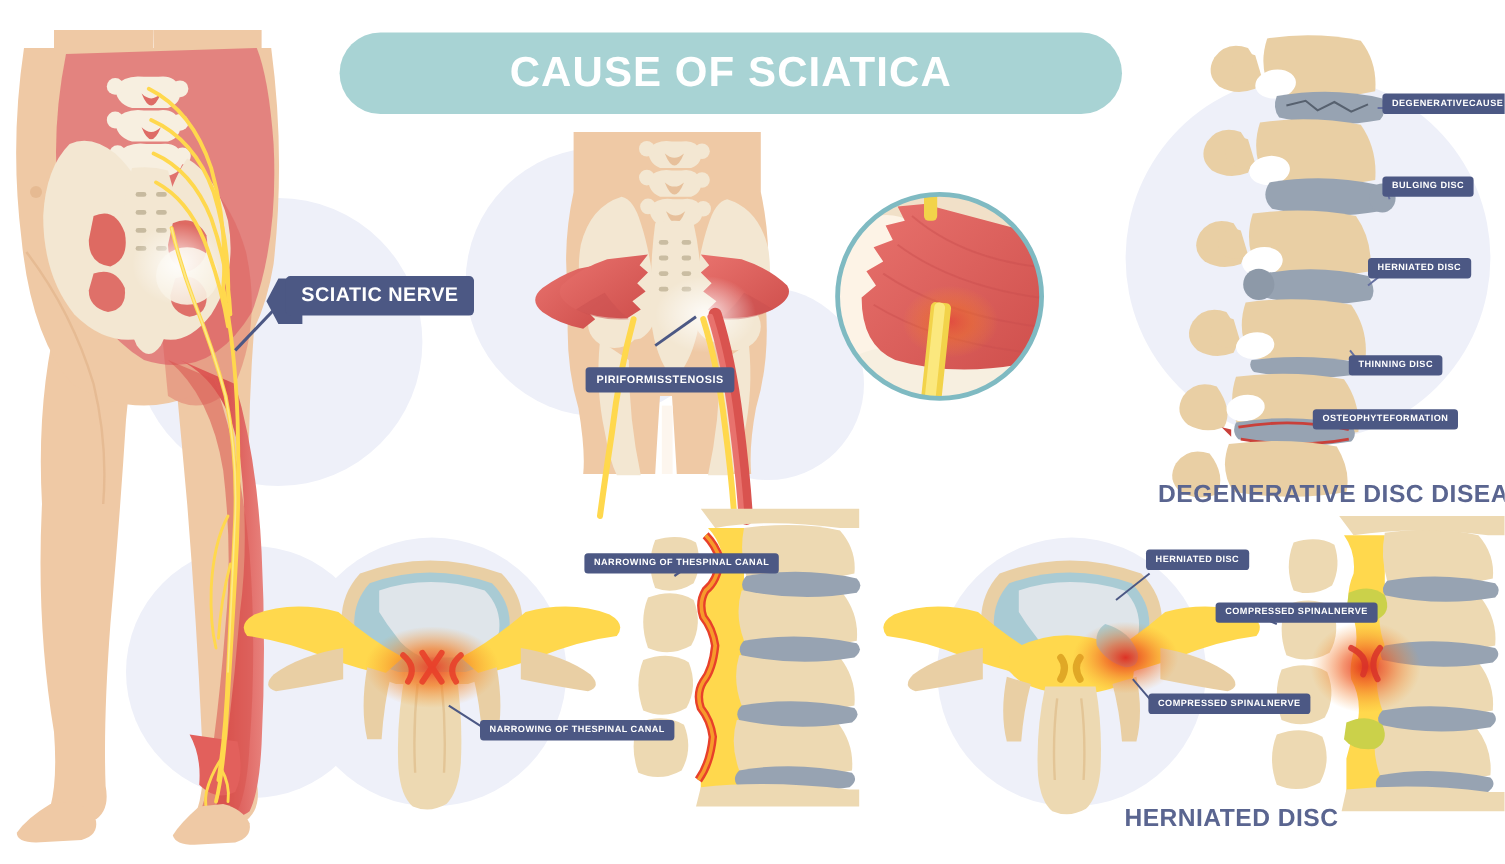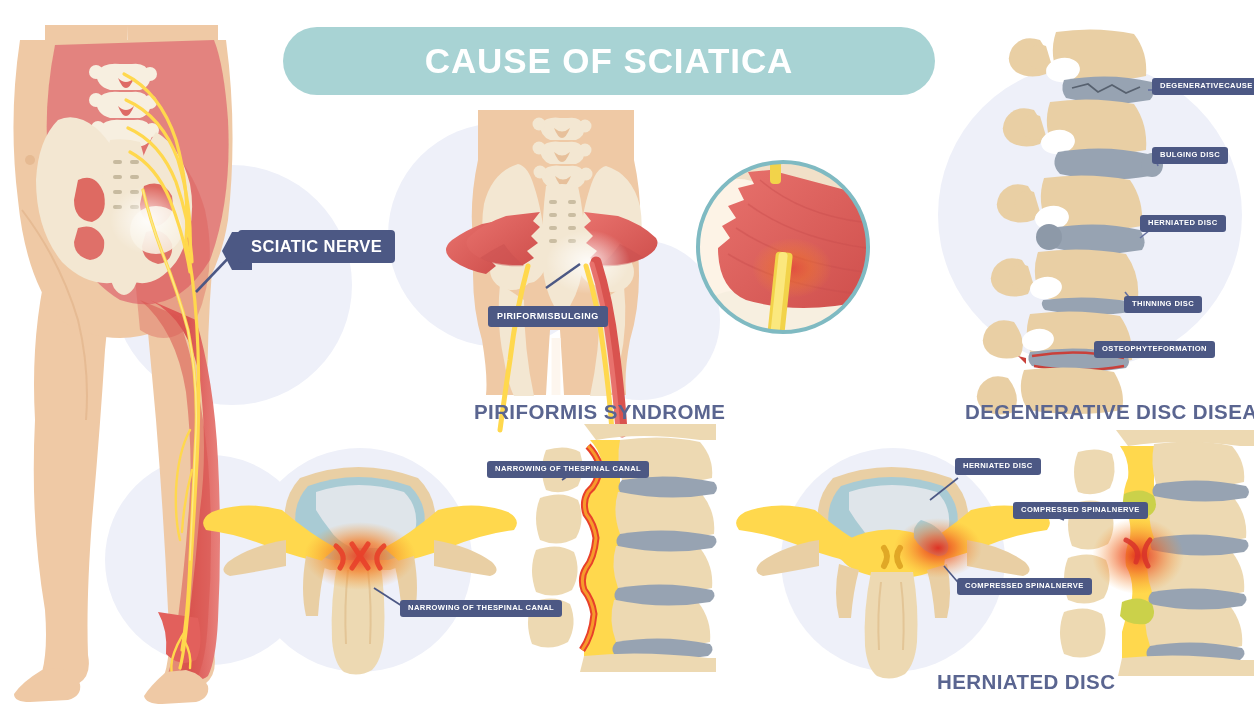--- a/index.html
+++ b/index.html
@@ -494,21 +494,21 @@
   <div class="title-banner">
     <span class="title-text">CAUSE OF SCIATICA</span>
   </div>
 
   <div class="callout lg" style="left:238px; top:230px;">
     <span>SCIATIC NERVE</span>
   </div>
 
   <div class="callout md" style="left:488px; top:266px;margin-top:40px;">
     <span>PIRIFORMIS</span>
-    <span>BULGING</span>
+    <span>STENOSIS</span>
   </div>
 
   <div class="callout sm" style="left:1152px; top:78px;">
     <span>DEGENERATIVE</span>
     <span>CAUSE</span>
   </div>
 
   <div class="callout sm" style="left:1152px; top:147px;">
     <span>BULGING DISC</span>
   </div>
@@ -543,17 +543,16 @@
   <div class="callout sm" style="left:1013px; top:502px;">
     <span>COMPRESSED SPINAL</span>
     <span>NERVE</span>
   </div>
 
   <div class="callout sm" style="left:957px; top:578px;">
     <span>COMPRESSED SPINAL</span>
     <span>NERVE</span>
   </div>
 
-  <div class="caption" style="left:474px; top:400px;">PIRIFORMIS SYNDROME</div>
   <div class="caption" style="left:965px; top:400px;">DEGENERATIVE DISC DISEASE</div>
   <div class="caption" style="left:937px; top:670px;">HERNIATED DISC</div>
 
 </div>
 
 </body></html>

